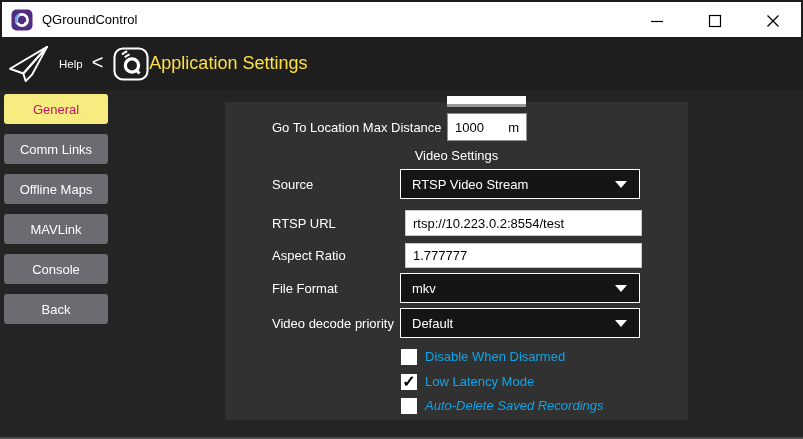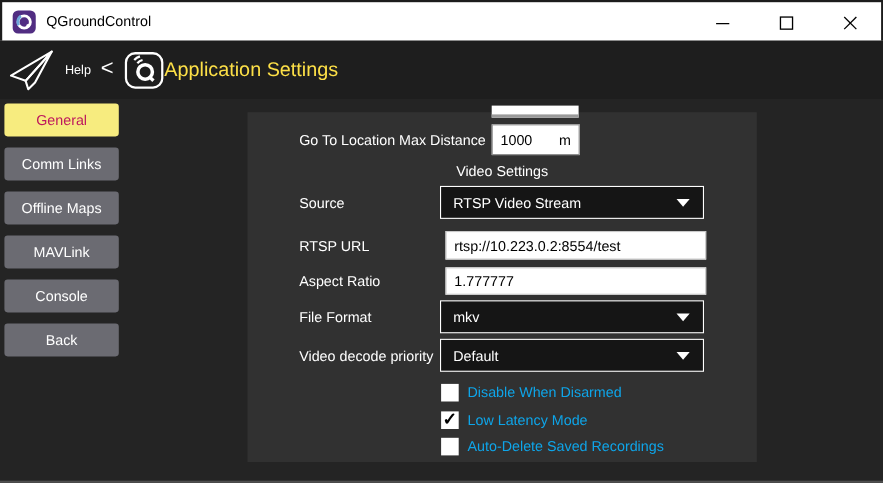--- a/index.html
+++ b/index.html
@@ -112,21 +112,21 @@
   .row-rtsp        { top: 108px; height: 26px; }
   .row-rtsp-lbl    { top: 108px; height: 26px; }
   .row-aspect      { top: 141px; height: 25px; }
   .row-aspect-lbl  { top: 141px; height: 25px; }
   .row-format      { top: 171px; }
   .row-format-lbl  { top: 171px; height: 30px; }
   .row-decode      { top: 206px; }
   .row-decode-lbl  { top: 206px; height: 30px; }
   .row-cb1 { top: 246px; }
   .row-cb2 { top: 271px; }
-  .row-cb3 { top: 295px; }
+  .row-cb3 { top: 295px; font-style: italic; }
 </style>
 </head>
 <body>
 
 <div class="titlebar">
   <svg class="app-icon" viewBox="0 0 22 22">
     <rect x="0.5" y="0.5" width="21" height="21" rx="5" fill="#512d82"></rect>
     <circle cx="11" cy="11" r="5.6" fill="none" stroke="#ffffff" stroke-width="2.6"></circle>
     <path d="M6 14 A6.5 6.5 0 0 1 8 5.5" fill="none" stroke="#6ea8dc" stroke-width="2.6"></path>
     <circle cx="14.5" cy="14.5" r="1.6" fill="#ffffff"></circle>

